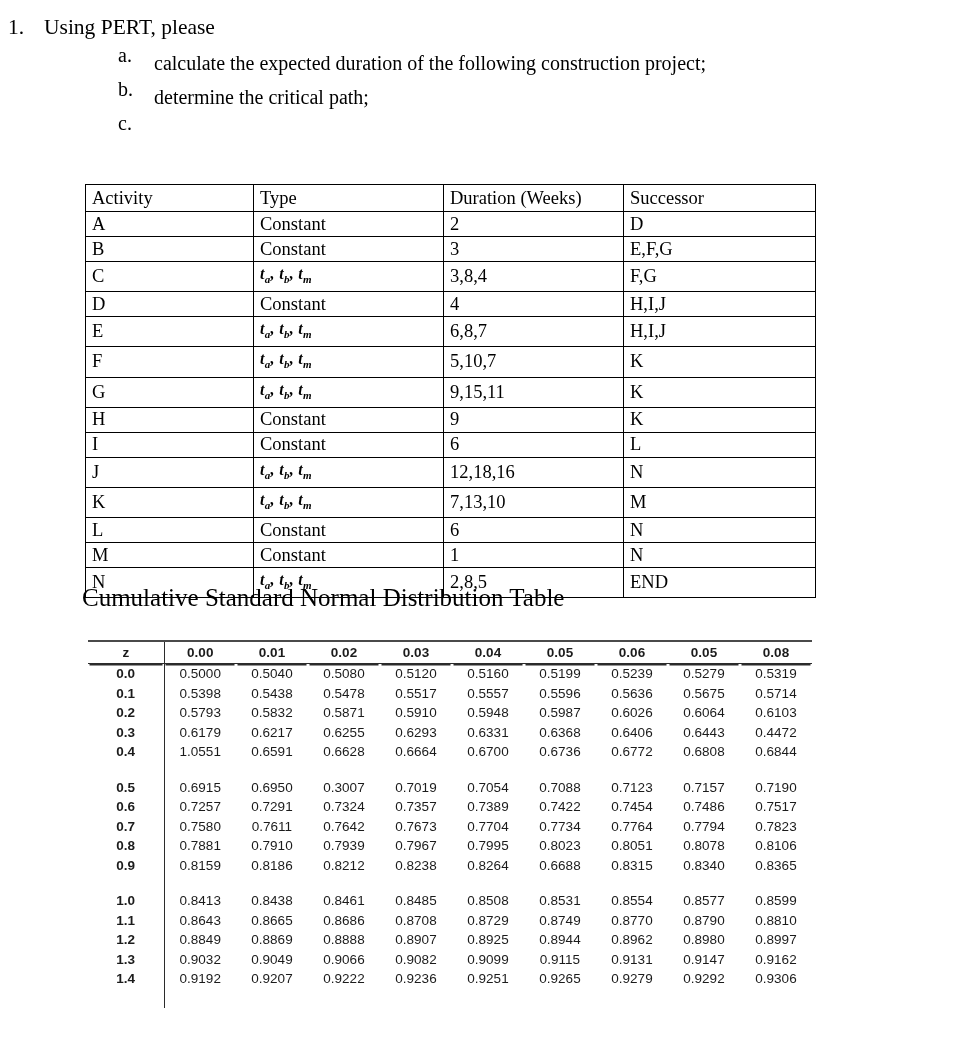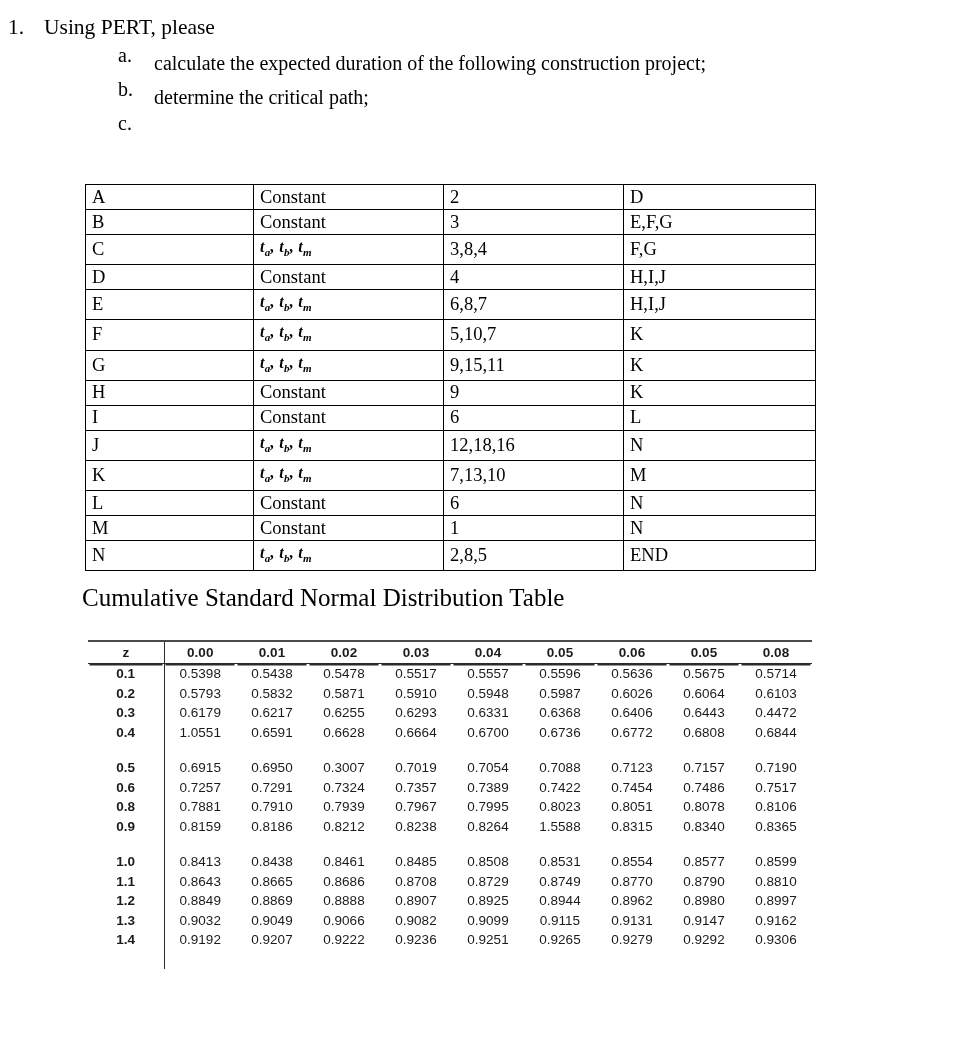--- a/index.html
+++ b/index.html
@@ -183,20 +183,26 @@
 
 <div id="activity-table-wrap">
   <table class="activity">
     <colgroup>
       <col class="c-act">
         <col class="c-type">
         <col class="c-dur">
         <col class="c-succ">
     </colgroup>
     <tbody id="activity-body">
+      <tr class="hdr">
+        <td>Activity</td>
+        <td>Type</td>
+        <td>Duration (Weeks)</td>
+        <td>Successor</td>
+      </tr>
     <tr>
           <td>A</td>
           <td>Constant</td>
           <td>2</td>
           <td>D</td>
         </tr>
         <tr>
           <td>B</td>
           <td>Constant</td>
           <td>3</td>
@@ -315,20 +321,32 @@
           <th>0.03</th>
           <th>0.04</th>
           <th>0.05</th>
           <th>0.06</th>
           <th>0.05</th>
           <th>0.08</th>
         </tr>
       </thead>
     <tbody id="z-body">
         <tr>
+          <td class="rowlab zcol">0.0</td>
+          <td>0.5000</td>
+          <td>0.5040</td>
+          <td>0.5080</td>
+          <td>0.5120</td>
+          <td>0.5160</td>
+          <td>0.5199</td>
+          <td>0.5239</td>
+          <td>0.5279</td>
+          <td>0.5319</td>
+        </tr>
+        <tr>
           <td class="rowlab zcol">0.1</td>
           <td>0.5398</td>
           <td>0.5438</td>
           <td>0.5478</td>
           <td>0.5517</td>
           <td>0.5557</td>
           <td>0.5596</td>
           <td>0.5636</td>
           <td>0.5675</td>
           <td>0.5714</td>
@@ -399,39 +417,51 @@
           <td>0.7291</td>
           <td>0.7324</td>
           <td>0.7357</td>
           <td>0.7389</td>
           <td>0.7422</td>
           <td>0.7454</td>
           <td>0.7486</td>
           <td>0.7517</td>
         </tr>
         <tr>
+          <td class="rowlab zcol">0.7</td>
+          <td>0.7580</td>
+          <td>0.7611</td>
+          <td>0.7642</td>
+          <td>0.7673</td>
+          <td>0.7704</td>
+          <td>0.7734</td>
+          <td>0.7764</td>
+          <td>0.7794</td>
+          <td>0.7823</td>
+        </tr>
+        <tr>
           <td class="rowlab zcol">0.8</td>
           <td>0.7881</td>
           <td>0.7910</td>
           <td>0.7939</td>
           <td>0.7967</td>
           <td>0.7995</td>
           <td>0.8023</td>
           <td>0.8051</td>
           <td>0.8078</td>
           <td>0.8106</td>
         </tr>
         <tr>
           <td class="rowlab zcol">0.9</td>
           <td>0.8159</td>
           <td>0.8186</td>
           <td>0.8212</td>
           <td>0.8238</td>
           <td>0.8264</td>
-          <td>1.5588</td>
+          <td>0.6688</td>
           <td>0.8315</td>
           <td>0.8340</td>
           <td>0.8365</td>
         </tr>
         <tr class="spacer">
           <td class="zcol">&nbsp;</td>
           <td>&nbsp;</td>
           <td>&nbsp;</td>
           <td>&nbsp;</td>
           <td>&nbsp;</td>

